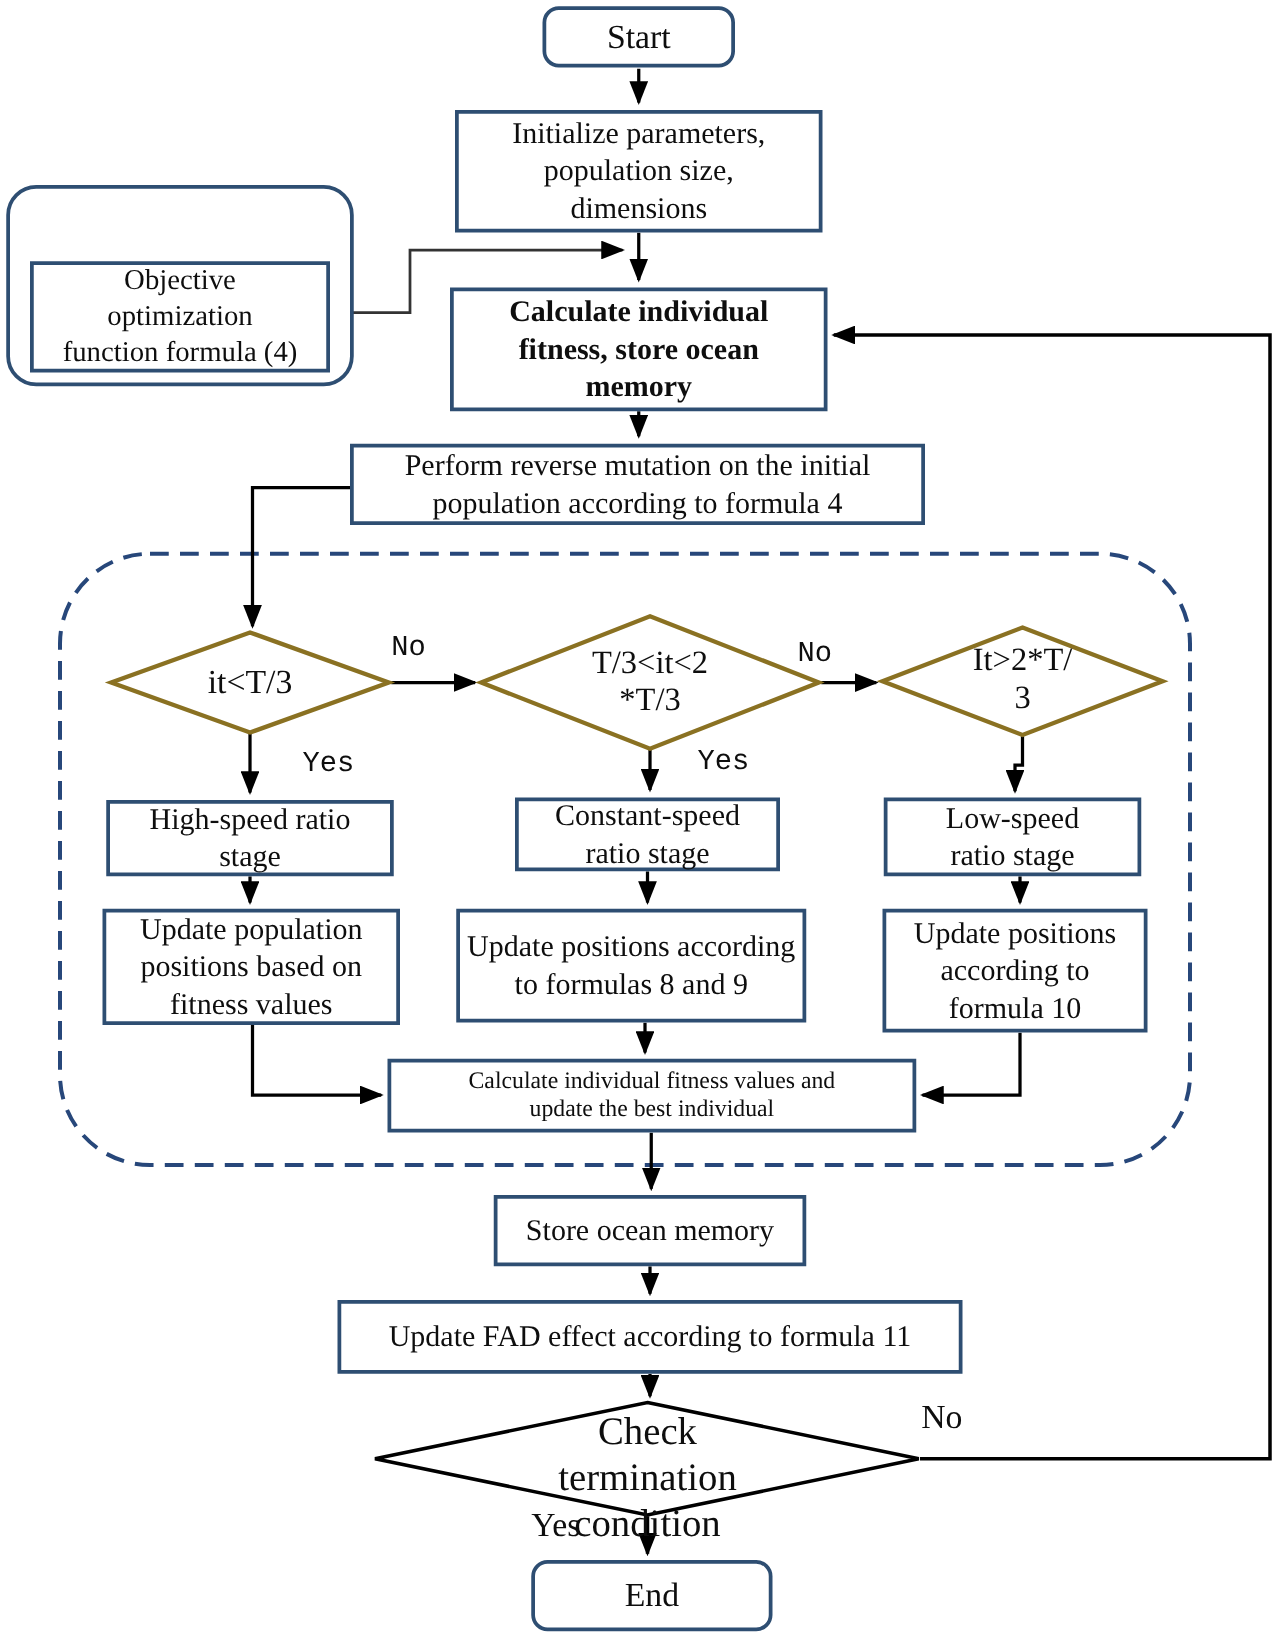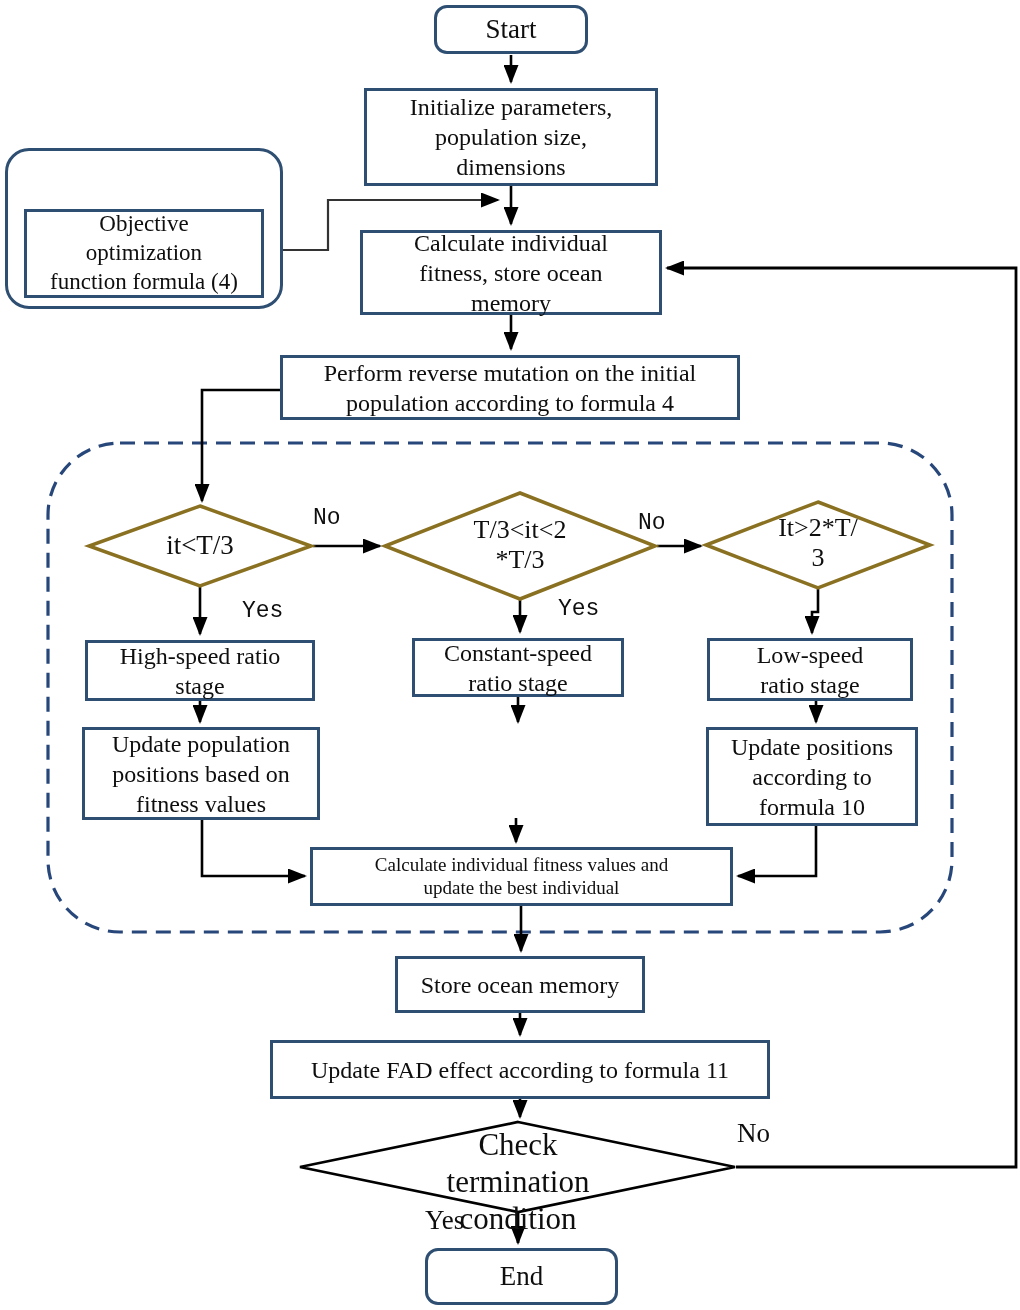--- a/index.html
+++ b/index.html
@@ -87,21 +87,21 @@
 population size,
 dimensions</div>
 
   <div class="group" style="left:5px;top:148px;width:278px;height:161px;">
     <div class="group-label">Fitness function</div>
     <div class="node" style="left:16px;top:58px;width:240px;height:89px;font-size:23px;">Objective
 optimization
 function formula (4)</div>
   </div>
 
-  <div class="node" style="left:360px;top:230px;width:302px;height:85px;">Calculate individual
+  <div class="node" style="left:360px;top:230px;width:302px;height:99px;font-weight:bold;">Calculate individual
 fitness, store ocean
 memory</div>
 
   <div class="node" style="left:280px;top:355px;width:460px;height:65px;">Perform reverse mutation on the initial
 population according to formula 4</div>
 
   <div class="diamond-text f27" style="left:120px;top:530px;width:160px;">it&lt;T/3</div>
   <div class="diamond-text" style="left:440px;top:515px;width:160px;">T/3&lt;it&lt;2
 *T/3</div>
   <div class="diamond-text" style="left:745px;top:513px;width:146px;">It&gt;2*T/
@@ -115,20 +115,22 @@
   <div class="node" style="left:85px;top:640px;width:230px;height:61px;">High-speed ratio
 stage</div>
   <div class="node" style="left:412px;top:638px;width:212px;height:59px;">Constant-speed
 ratio stage</div>
   <div class="node" style="left:707px;top:638px;width:206px;height:63px;">Low-speed
 ratio stage</div>
 
   <div class="node" style="left:82px;top:727px;width:238px;height:93px;">Update population
 positions based on
 fitness values</div>
+  <div class="node" style="left:365px;top:727px;width:280px;height:91px;">Update positions according
+to formulas 8 and 9</div>
   <div class="node" style="left:706px;top:727px;width:212px;height:99px;">Update positions
 according to
 formula 10</div>
 
   <div class="node f23" style="left:310px;top:847px;width:423px;height:59px;">Calculate individual fitness values and
 update the best individual</div>
 
   <div class="node" style="left:395px;top:956px;width:250px;height:57px;">Store ocean memory</div>
 
   <div class="node" style="left:270px;top:1040px;width:500px;height:59px;">Update FAD effect according to formula 11</div>

